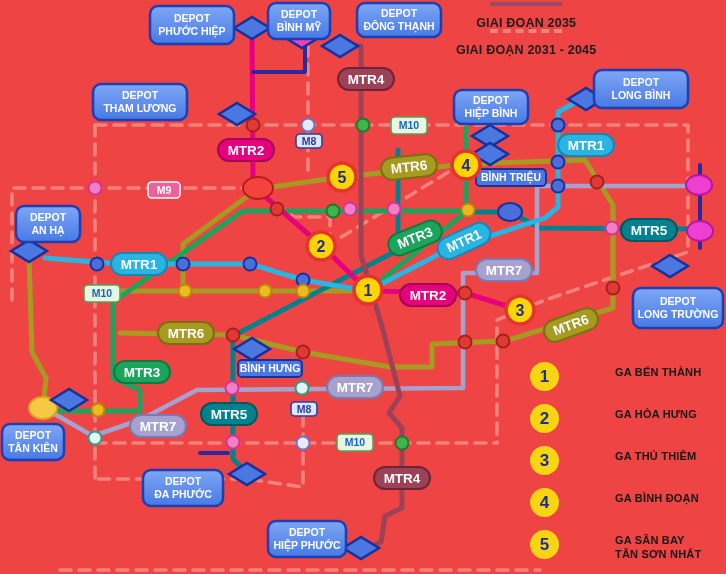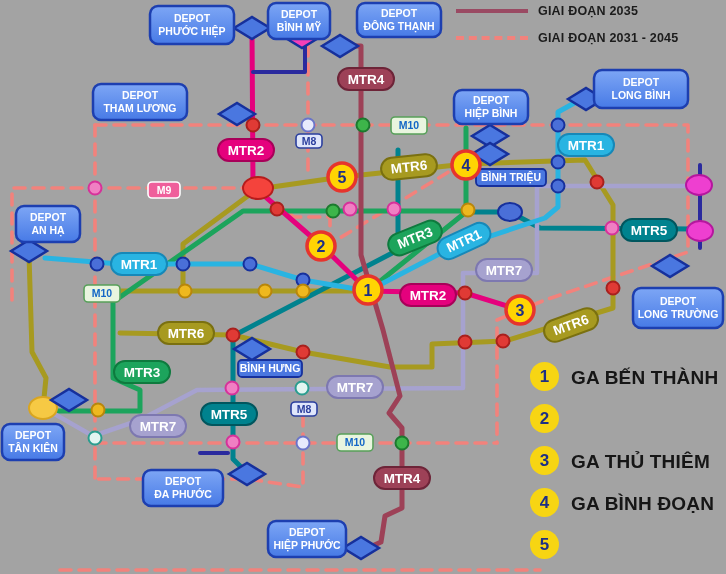--- a/index.html
+++ b/index.html
@@ -1,28 +1,28 @@
 <!DOCTYPE html>
 <html><head>
 <meta charset="utf-8">
 <style>
   html,body{margin:0;padding:0;background:#fff;width:726px;height:574px;overflow:hidden;
     font-family:"Liberation Sans", sans-serif;}
-  #stage{position:relative;width:726px;height:574px;background:#a3a3a3;}
+  #stage{position:relative;width:726px;height:574px;background:#ef4444;}
   svg{position:absolute;left:0;top:0;}
   text{font-family:"Liberation Sans", sans-serif;}
   .phase-legend{position:absolute;left:456px;top:2px;display:flex;flex-direction:column;gap:9px;}
-  .phase-row{display:flex;align-items:center;gap:10px;height:18px;}
+  .phase-row{display:flex;align-items:center;gap:10px;height:18px;flex-direction:column;}
   .phase-swatch{width:72px;height:0;border-top-width:4px;}
   .phase-label{font-size:12.5px;font-weight:bold;color:#1c1c1c;letter-spacing:.2px;white-space:nowrap;}
   .station-legend{position:absolute;left:530px;top:362px;display:flex;flex-direction:column;gap:13px;}
   .st-row{display:flex;align-items:flex-start;gap:12px;}
   .st-num{width:29px;height:29px;border-radius:50%;background:#F7D513;color:#1d2f86;
     font-weight:bold;font-size:17px;display:flex;align-items:center;justify-content:center;flex:0 0 auto;}
-  .st-name{font-size:19px;font-weight:bold;color:#161616;line-height:1.25;padding-top:4px;white-space:pre-line;letter-spacing:.2px;}
+  .st-name{font-size:11px;font-weight:bold;color:#161616;line-height:1.25;padding-top:4px;white-space:pre-line;letter-spacing:.2px;margin-left:44px;}
 </style>
 </head>
 <body>
 
 <div id="stage">
   <svg id="map-svg" width="726" height="574" viewBox="0 0 726 574">
     <defs>
       <linearGradient id="depotGrad" x1="0" y1="0" x2="0" y2="1">
         <stop offset="0" stop-color="#7da6f5"></stop>
           <stop offset="1" stop-color="#477ae6"></stop>
@@ -305,26 +305,29 @@
         <span class="phase-label">GIAI ĐOẠN 2031 - 2045</span>
       </div>
     </div>
   <div class="station-legend" id="station-legend">
       <div class="st-row">
         <div class="st-num">1</div>
         <div class="st-name">GA BẾN THÀNH</div>
       </div>
       <div class="st-row">
         <div class="st-num">2</div>
+        <div class="st-name">GA HÒA HƯNG</div>
       </div>
       <div class="st-row">
         <div class="st-num">3</div>
         <div class="st-name">GA THỦ THIÊM</div>
       </div>
       <div class="st-row">
         <div class="st-num">4</div>
         <div class="st-name">GA BÌNH ĐOẠN</div>
       </div>
       <div class="st-row">
         <div class="st-num">5</div>
+        <div class="st-name">GA SÂN BAY
+TÂN SƠN NHẤT</div>
       </div>
     </div>
 </div>
 
 </body></html>

